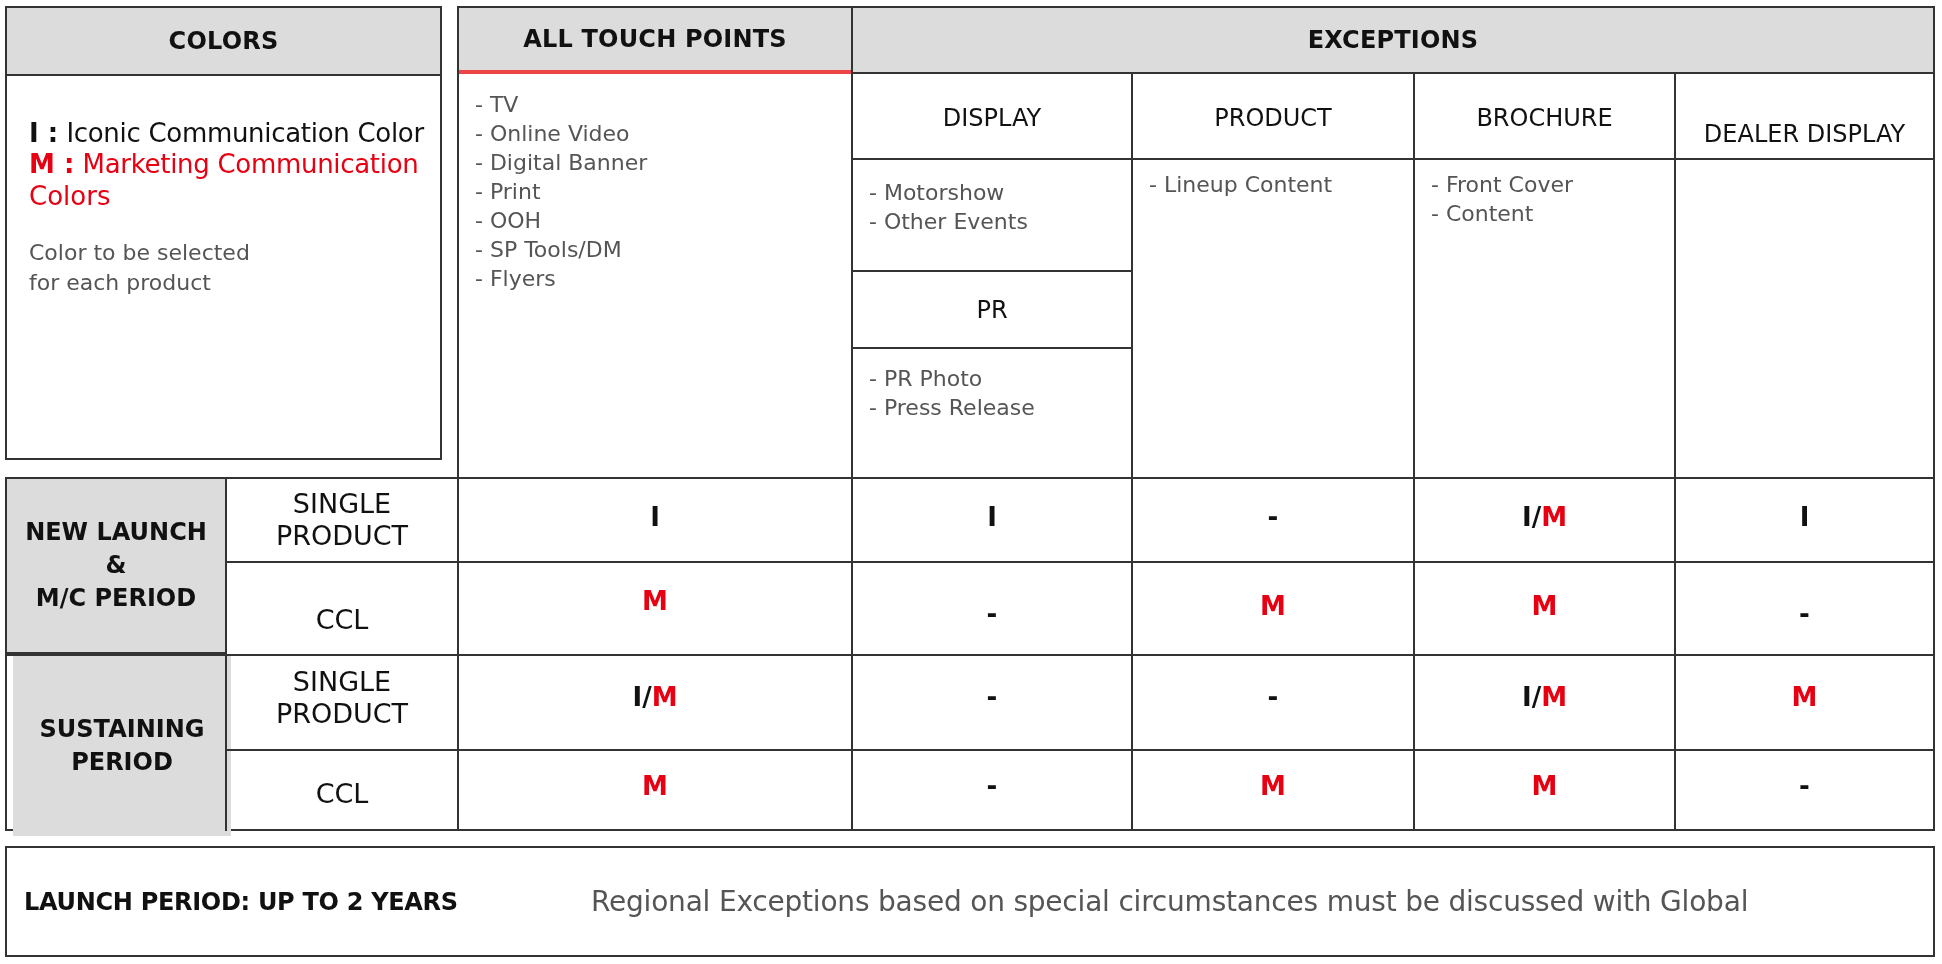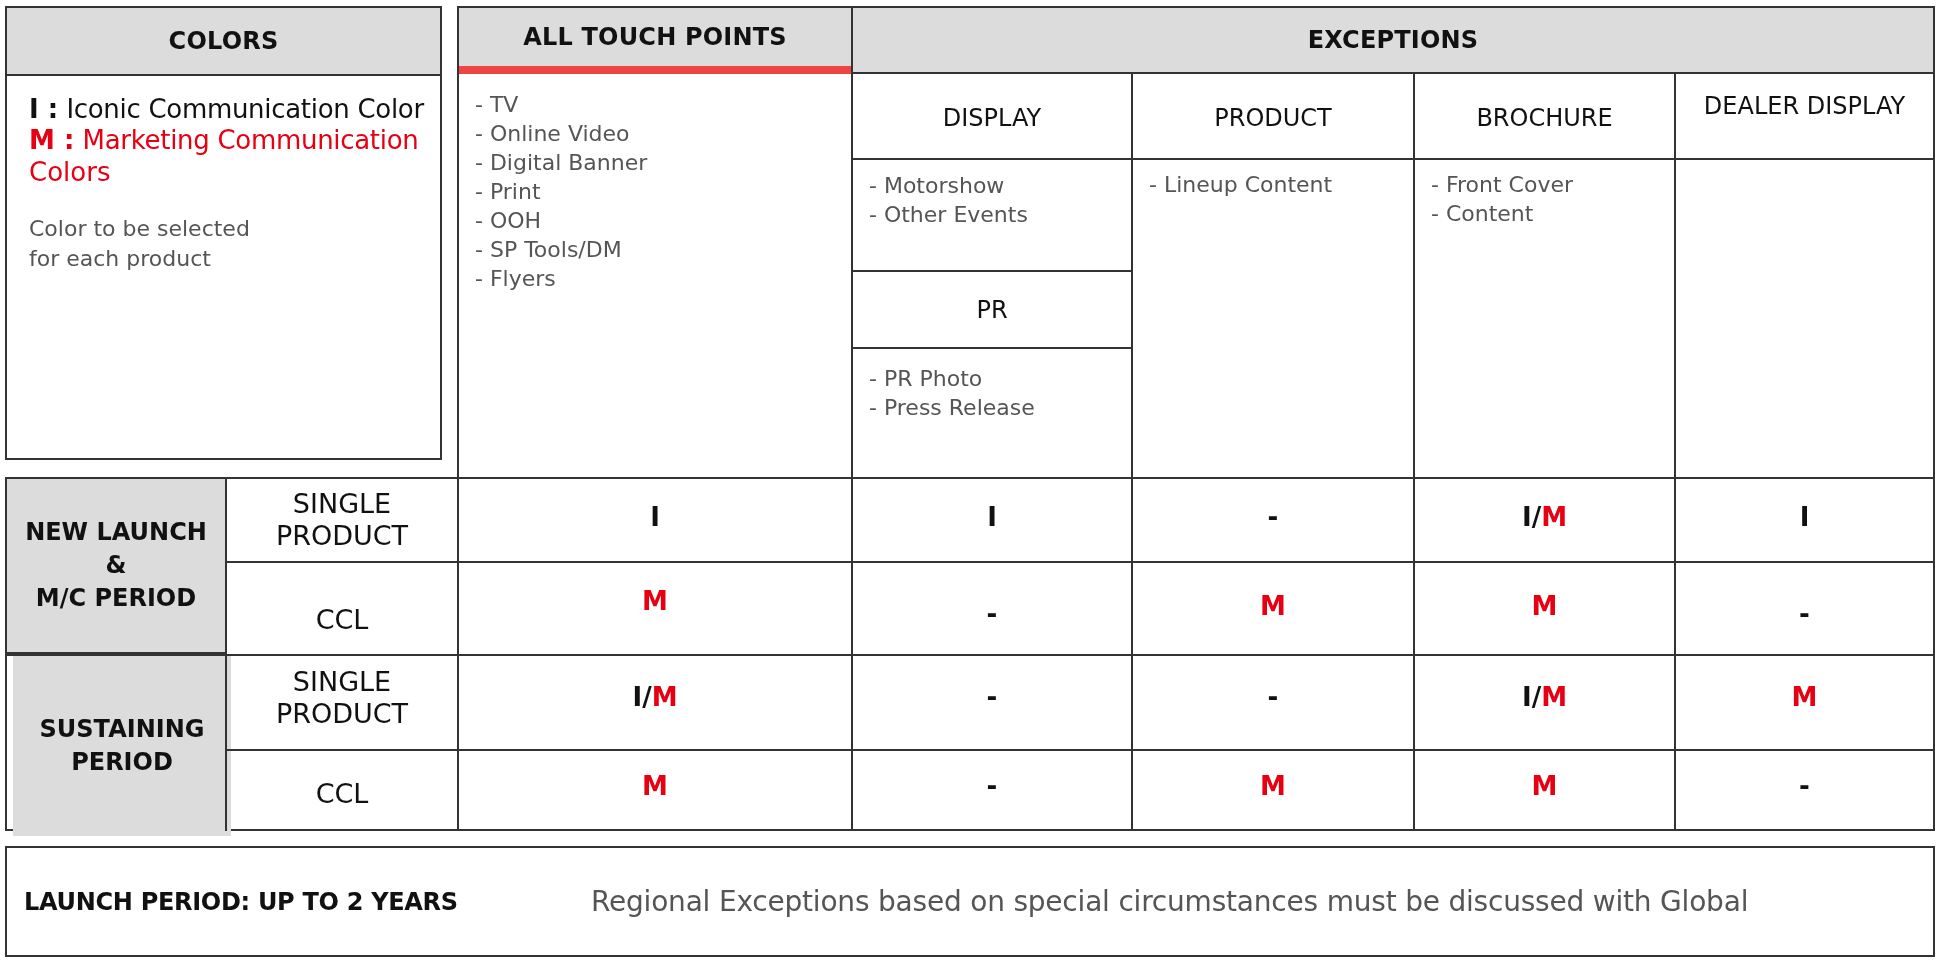--- a/index.html
+++ b/index.html
@@ -19,39 +19,39 @@
   .grouplab{background:#dcdcdc;display:flex;align-items:center;justify-content:center;text-align:center;font-weight:bold;font-size:24px;line-height:33px;}
 </style>
 </head>
 <body>
 
 <div class="abs bx" style="left:5px;top:6px;width:437px;height:454px;">
   <div class="abs hdr" style="left:0;top:0;width:433px;height:68px;border-bottom:2px solid #333;">
     <span>COLORS</span>
   </div>
   <div class="abs" style="left:22px;top:86px;width:410px;">
-    <div style="font-size:26px;color:#111;white-space:nowrap;">
+    <div style="font-size:26px;color:#111;white-space:nowrap;margin-top:24px;">
       <b>I :</b>
       <span style="letter-spacing:-0.3px;">Iconic Communication Color</span>
     </div>
     <div style="font-size:26px;line-height:32px;color:#e60012;">
       <b>M :</b>
       <span style="letter-spacing:-0.3px;">Marketing Communication</span><br>
       <span>Colors</span>
     </div>
     <div style="margin-top:26px;font-size:22px;line-height:29.5px;color:#555;">
       <div>Color to be selected</div>
       <div>for each product</div>
     </div>
   </div>
 </div>
 
 <div class="abs" style="left:457px;top:6px;width:1478px;height:825px;border:2px solid #333;border-bottom:none;"></div>
 
-<div class="abs hdr" style="left:459px;top:8px;width:392px;height:66px;border-bottom:8px solid #ef4444;">
+<div class="abs hdr" style="left:459px;top:8px;width:392px;height:66px;border-bottom:4px solid #ef4444;">
   <span>ALL TOUCH POINTS</span>
 </div>
 <div class="abs hdr vl" style="left:851px;top:8px;width:1082px;height:66px;border-bottom:2px solid #333;">
   <span>EXCEPTIONS</span>
 </div>
 
 <div class="abs list" style="left:459px;top:76px;width:390px;height:400px;padding-top:14px;">
   <div>- TV</div>
   <div>- Online Video</div>
   <div>- Digital Banner</div>
@@ -68,26 +68,26 @@
 
 <div class="abs sub" style="left:853px;top:76px;width:278px;height:83px;">
   <span>DISPLAY</span>
 </div>
 <div class="abs sub" style="left:1133px;top:76px;width:280px;height:83px;">
   <span>PRODUCT</span>
 </div>
 <div class="abs sub" style="left:1415px;top:76px;width:259px;height:83px;">
   <span>BROCHURE</span>
 </div>
-<div class="abs sub" style="left:1676px;top:64px;width:257px;height:83px;">
+<div class="abs sub" style="left:1676px;top:92px;width:257px;height:83px;">
   <span>DEALER DISPLAY</span>
 </div>
 <div class="abs hl" style="left:851px;top:158px;width:1084px;height:0;"></div>
 
-<div class="abs list" style="left:853px;top:161px;width:276px;padding-top:10px;">
+<div class="abs list" style="left:853px;top:168px;width:276px;padding-top:10px;">
   <div>- Motorshow</div>
   <div>- Other Events</div>
 </div>
 <div class="abs list" style="left:1133px;top:160px;width:278px;padding-top:10px;">
   <div>- Lineup Content</div>
 </div>
 <div class="abs list" style="left:1415px;top:160px;width:257px;padding-top:10px;">
   <div>- Front Cover</div>
   <div>- Content</div>
 </div>

